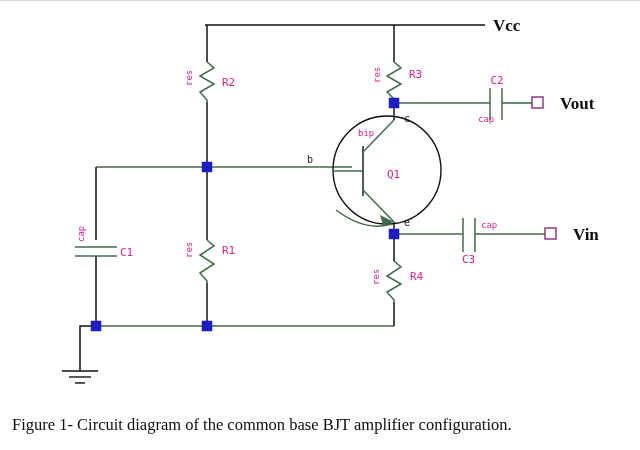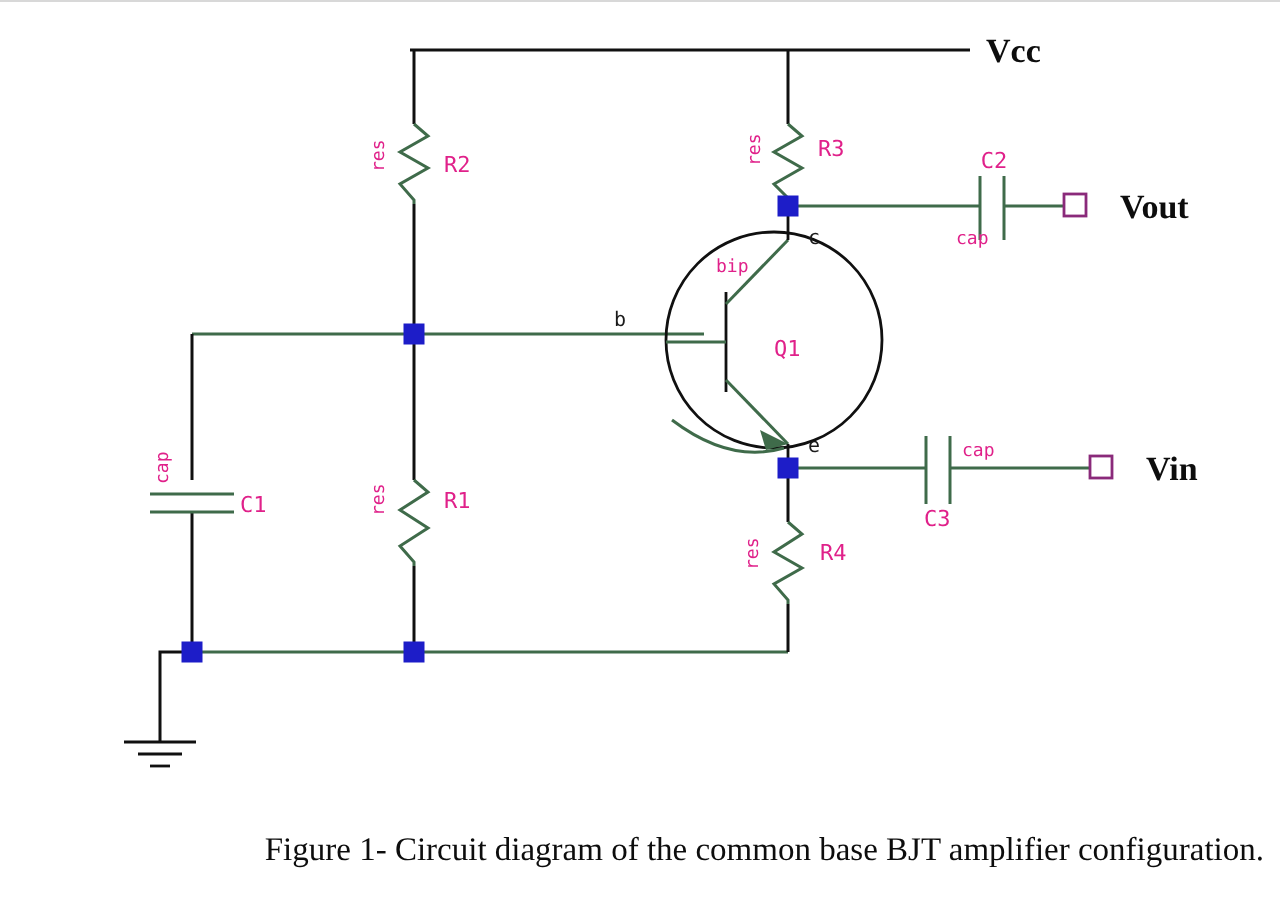--- a/index.html
+++ b/index.html
@@ -55,21 +55,20 @@
   }
   .caption {
     position: absolute;
     left: 12px;
     top: 415px;
     width: 620px;
     font-family: "Liberation Serif", serif;
     font-size: 16.5px;
     color: #0d0d0d;
     white-space: nowrap;
-    text-align: right;
   }
   .rule-top {
     position: absolute;
     left: 0; top: 0;
     width: 640px; height: 1px;
     background: #d8d8d8;
   }
 </style>
 </head>
 <body>

